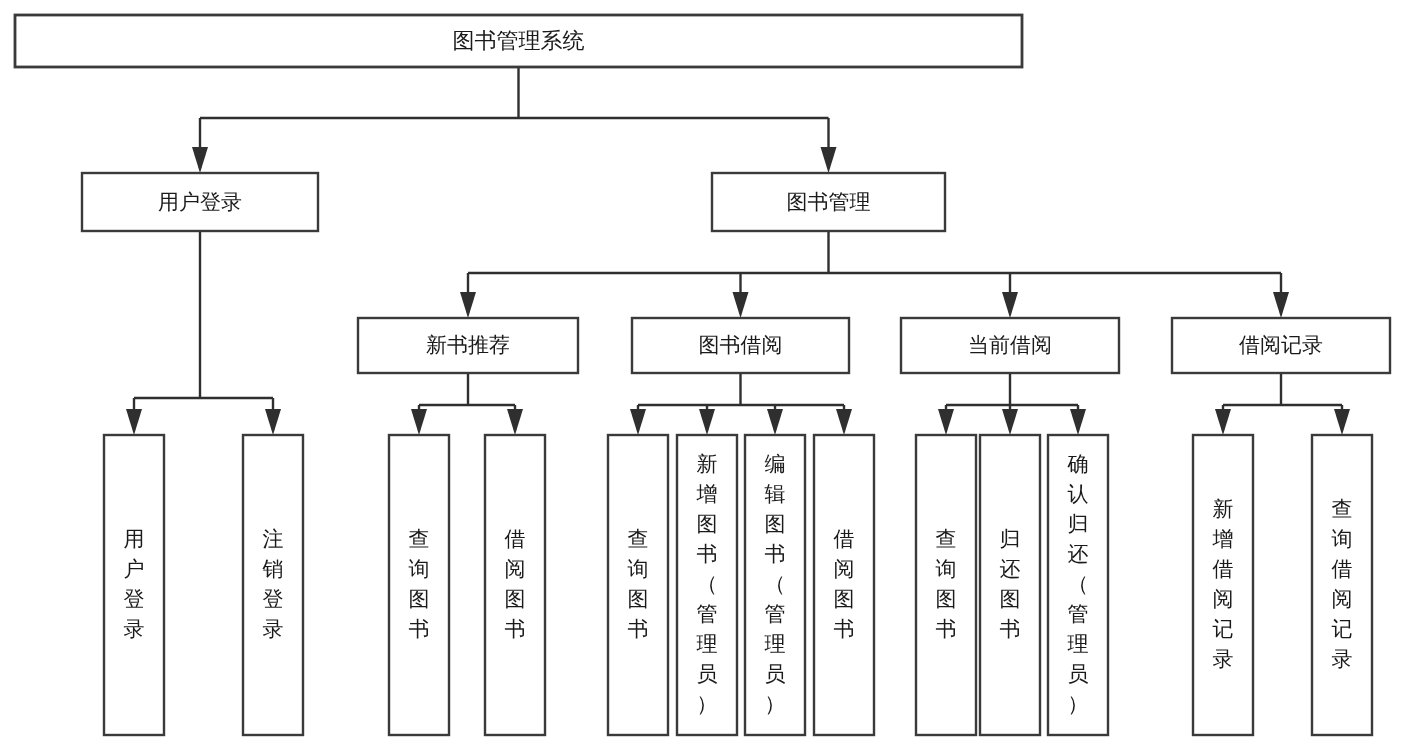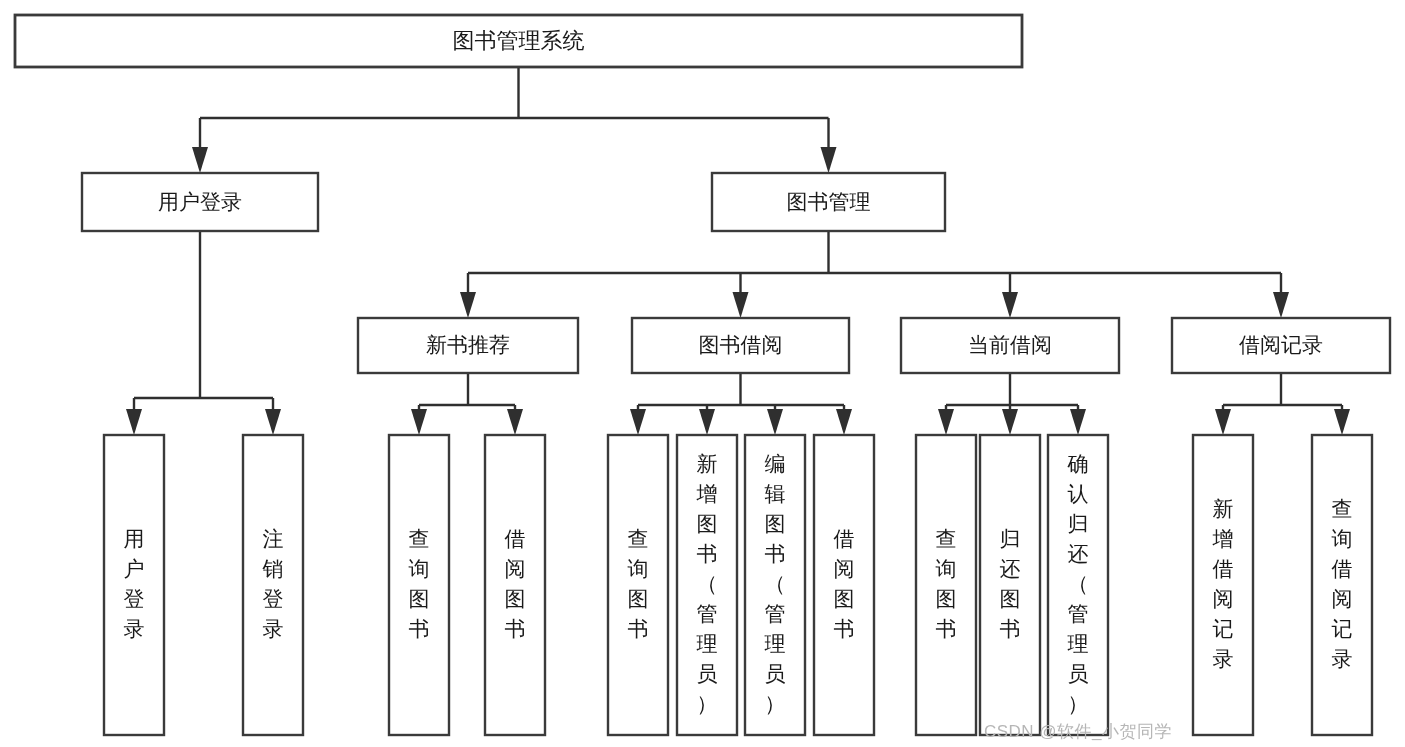--- a/index.html
+++ b/index.html
@@ -220,14 +220,13 @@
         <g>
           <rect class="node-rect" x="1193" y="435" width="60" height="300"></rect>
           <text class="node-label vertical-label" x="1223" y="510"><tspan x="1223" dy="0">新</tspan><tspan x="1223" dy="30">增</tspan><tspan x="1223" dy="30">借</tspan><tspan x="1223" dy="30">阅</tspan><tspan x="1223" dy="30">记</tspan><tspan x="1223" dy="30">录</tspan></text>
         </g>
         <g>
           <rect class="node-rect" x="1312" y="435" width="60" height="300"></rect>
           <text class="node-label vertical-label" x="1342" y="510"><tspan x="1342" dy="0">查</tspan><tspan x="1342" dy="30">询</tspan><tspan x="1342" dy="30">借</tspan><tspan x="1342" dy="30">阅</tspan><tspan x="1342" dy="30">记</tspan><tspan x="1342" dy="30">录</tspan></text>
         </g>
       </g>
   </svg>
-  <div class="watermark-text">CSDN @软件_小贺同学</div>
 </div>
 
 </body></html>

